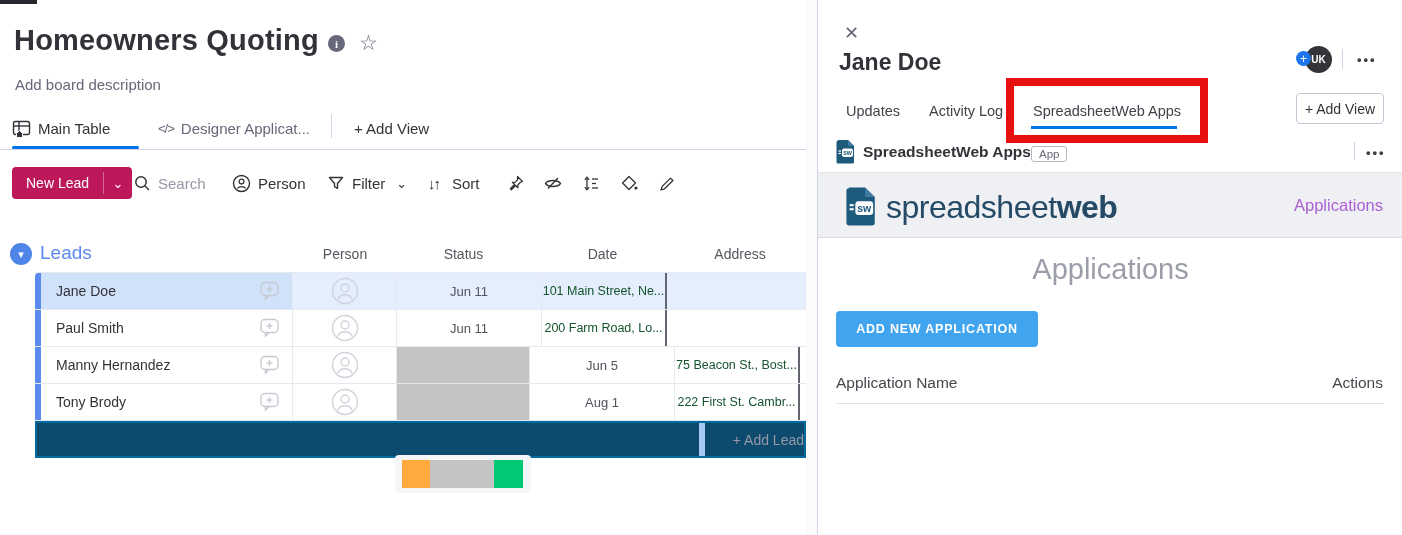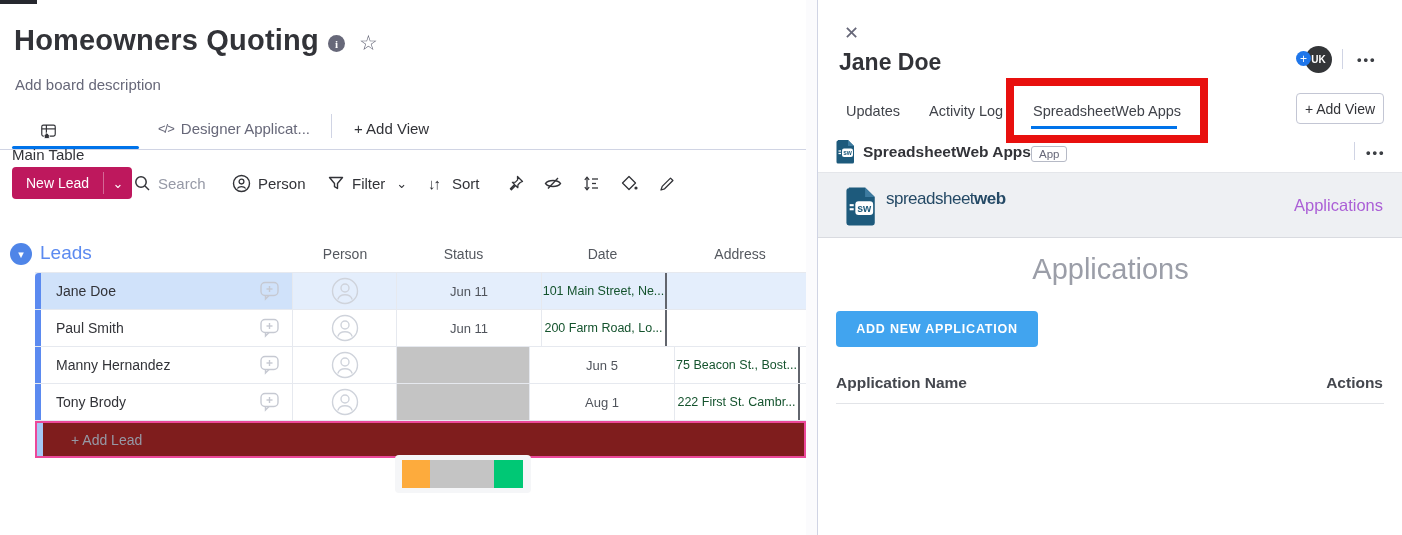--- a/index.html
+++ b/index.html
@@ -38,21 +38,21 @@
   .row:first-child .stripe{border-top-left-radius:4px;}
   .cell{border-right:1px solid #e6e9ef;display:flex;align-items:center;justify-content:center;box-sizing:border-box;}
   .c-name{width:252px;justify-content:flex-start;padding-left:15px;font-size:14px;color:#323338;position:relative;}
   .c-person{width:104px;}
   .c-status{width:133px;font-size:13px;color:#fff;cursor:pointer;}
   .c-date{width:145px;font-size:13px;color:#50545c;cursor:pointer;}
   .c-addr{width:125px;font-size:12.5px;color:#14532d;white-space:nowrap;overflow:hidden;cursor:pointer;border-right:2px solid #62656d;}
   .row.selected{background:#e4eefc;}
   .row.selected .c-name{background:#d0e2fa;}
   .bubble{position:absolute;right:12px;top:7px;}
-  .add-row{position:relative;height:33px;display:flex;align-items:center;border:2px solid #ec4899;background:#7f1d1d;}
+  .add-row{position:relative;height:33px;display:flex;align-items:center;border:2px solid #0369a1;background:#0c4a6e;justify-content:flex-end;}
   .add-row .stripe2{width:6px;height:100%;background:#a5c8f5;flex:0 0 6px;}
   .add-row .ph{margin-left:28px;font-size:14px;color:#9699a6;}
   .summary-wrap{position:absolute;left:395px;top:455px;width:136px;height:38px;background:#f5f6f8;border-radius:4px;}
   .summary-bar{position:absolute;left:7px;top:5px;width:121px;height:28px;display:flex;overflow:hidden;}
   .summary-bar .seg{height:100%;cursor:pointer;}
   .scroll-gap{position:absolute;left:806px;top:0;width:11px;height:535px;background:#fbfbfd;}
   
   #panel{position:absolute;left:817px;top:0;width:585px;height:535px;background:#fff;border-left:1px solid #d0d4e4;box-sizing:border-box;}
   .close-x{position:absolute;left:26px;top:22px;font-size:18px;color:#676879;cursor:pointer;}
   .panel-title{position:absolute;left:21px;top:49px;font-size:23px;font-weight:bold;color:#323338;margin:0;}
@@ -61,46 +61,46 @@
   .avatar-plus{position:absolute;left:478px;top:51px;width:15px;height:15px;border-radius:50%;background:#1f76ea;color:#fff;
     font-size:12px;display:flex;align-items:center;justify-content:center;cursor:pointer;z-index:2;}
   .dots{font-weight:bold;color:#3c3f44;letter-spacing:2px;font-size:13px;cursor:pointer;}
   .panel-tab{position:absolute;top:103px;font-size:14.5px;color:#40434a;cursor:pointer;}
   .panel-underline{position:absolute;left:213px;top:126px;width:146px;height:3px;background:#0073ea;}
   .add-view-btn{position:absolute;left:478px;top:93px;width:88px;height:31px;border:1px solid #c3c6d4;border-radius:4px;
     display:flex;align-items:center;justify-content:center;font-size:14px;color:#323338;cursor:pointer;background:#fff;box-sizing:border-box;}
   .app-header-title{position:absolute;left:45px;top:143px;font-size:15.5px;font-weight:bold;color:#323338;}
   .app-badge{position:absolute;left:213px;top:146px;border:1px solid #b6bac6;border-radius:3px;padding:1px 7px;font-size:11.5px;color:#676879;}
   .banner{position:absolute;left:0;top:172px;width:585px;height:66px;background:#eef0f3;border-top:1px solid #e4e6ea;border-bottom:1px solid #d9dbe0;box-sizing:border-box;}
-  .wordmark{position:absolute;left:68px;top:16px;font-size:17px;color:#254a66;letter-spacing:-.5px;}
+  .wordmark{position:absolute;left:68px;top:16px;font-size:32px;color:#254a66;letter-spacing:-.5px;}
   .wordmark b{font-weight:bold;}
   .banner-link{position:absolute;right:20px;top:23px;font-size:16.5px;color:#ab5fd6;cursor:pointer;}
   .apps-heading{position:absolute;left:0;top:253px;width:585px;text-align:center;font-size:29px;color:#9b9ea8;font-weight:400;margin:0;}
   .add-app-btn{position:absolute;left:18px;top:311px;width:202px;height:36px;background:#41a4ef;border:none;border-radius:4px;
     color:#fff;font-size:12.5px;font-weight:bold;letter-spacing:.8px;cursor:pointer;font-family:"Liberation Sans",sans-serif;}
-  .tbl-head{position:absolute;top:374px;font-size:15.5px;font-weight:bold;color:#44474e;}
+  .tbl-head{position:absolute;top:374px;font-size:15.5px;font-weight:normal;color:#44474e;}
   .tbl-divider{position:absolute;left:18px;top:403px;width:548px;height:1px;background:#e2e4e8;}
   .red-box{position:absolute;left:1006px;top:78px;width:202px;height:65px;border:8px solid #e8100e;box-sizing:border-box;z-index:50;pointer-events:none;}
   svg{display:block;}
 </style>
 </head>
 <body>
 
 <div id="board">
   <div class="artifact"></div>
 
   <h1 class="board-title">Homeowners Quoting</h1>
   <span class="info-badge">
       <span>i</span>
     </span>
   <span class="star">☆</span>
   <div class="board-desc">Add board description</div>
 
   <div class="tabs-left">
-    <div class="tab" style="left:12px;top:17px;flex-direction:column;">
+    <div class="tab" style="left:12px;top:2px;">
       <svg width="19" height="19" viewBox="0 0 19 19">
         <rect x="1.5" y="2.5" width="16" height="13" rx="2" fill="none" stroke="#323338" stroke-width="1.4"></rect>
         <line x1="7" y1="2.5" x2="7" y2="15.5" stroke="#323338" stroke-width="1.4"></line>
         <line x1="1.5" y1="7" x2="17.5" y2="7" stroke="#323338" stroke-width="1.4"></line>
         <path d="M4.5 14.5 l3-3 3 3 v4 h-6 z" fill="#323338" stroke="#fff" stroke-width="1"></path>
       </svg>
       <span>Main Table</span>
     </div>
     <div class="tab inactive" style="left:158px;top:2px;">
       <span class="code-glyph">&lt;/&gt;</span>

